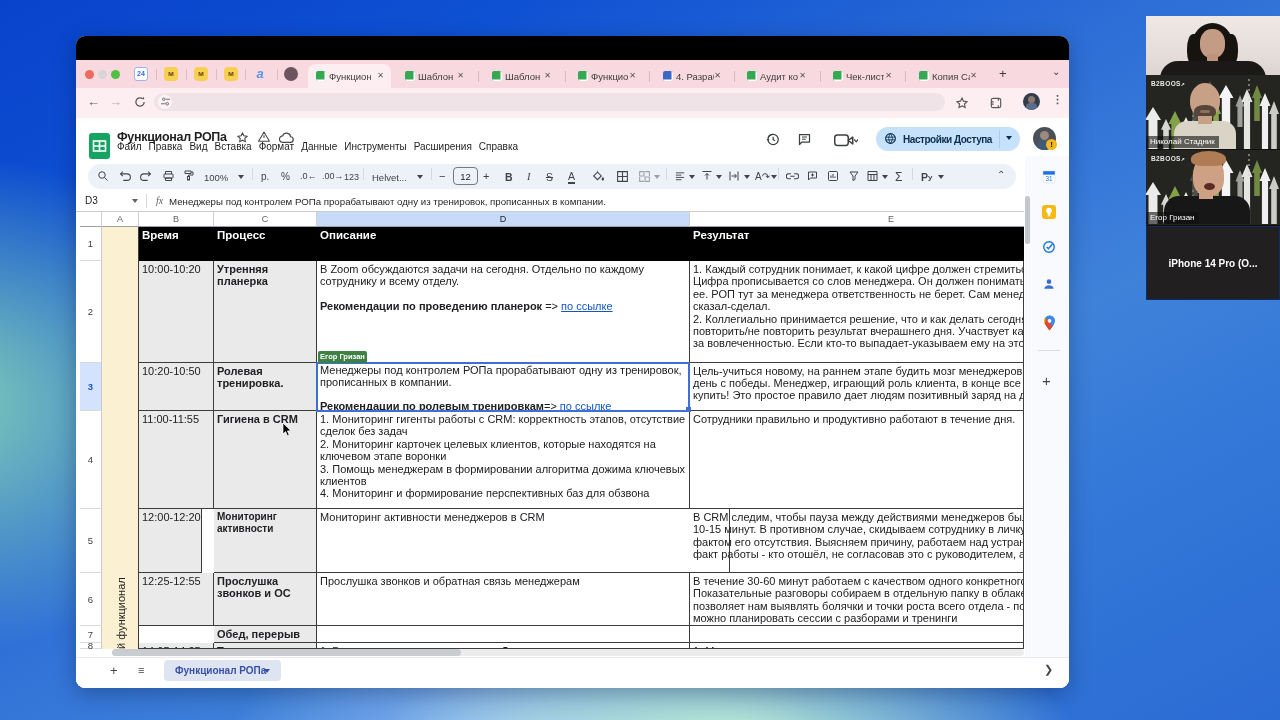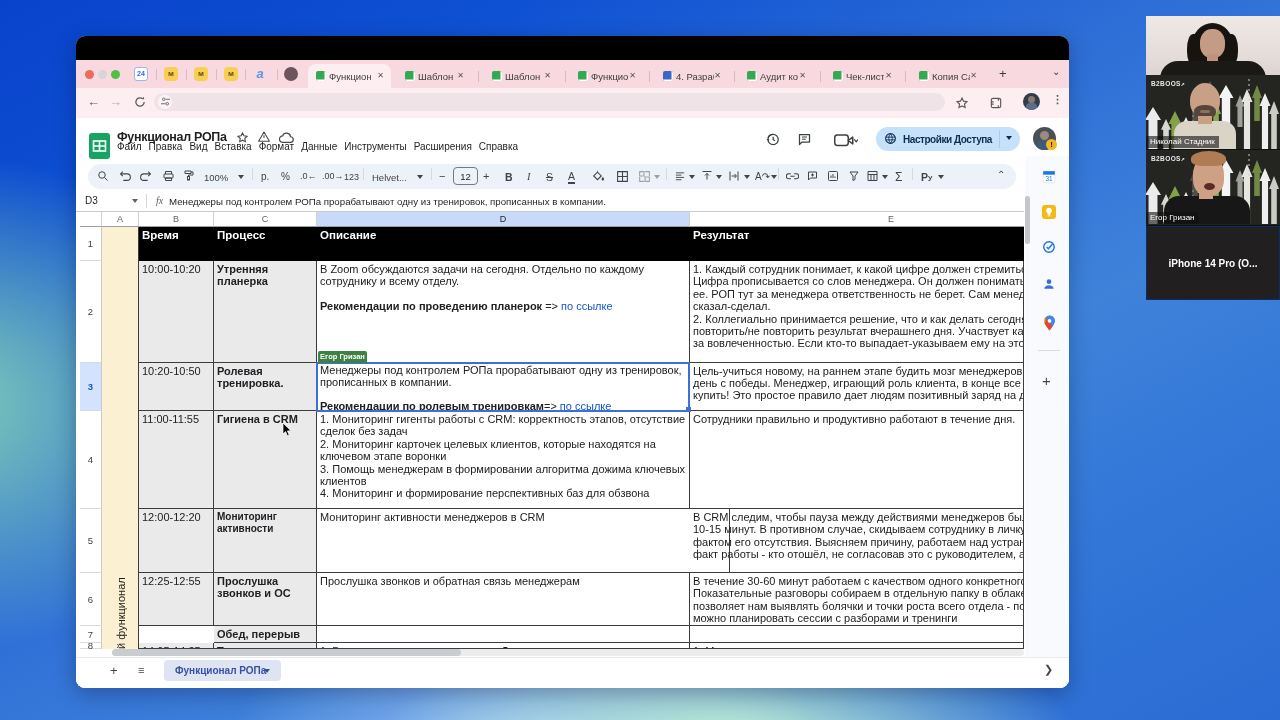--- a/index.html
+++ b/index.html
@@ -20,21 +20,21 @@
 .tl{top:10px;width:9px;height:9px}
 .tab{position:absolute;top:4px;height:24px;border-radius:8px 8px 0 0;font-size:9.5px;color:#3c3c3c}
 .tab .ti{position:absolute;left:8px;top:7px;width:10px;height:10px;border-radius:2px;background:#34a853;box-shadow:inset 0 -6px 0 -4.5px #fff,inset -6px 0 0 -4.5px #fff}
 .tab .tt{position:absolute;left:21px;top:6.5px;width:38px;overflow:hidden;white-space:nowrap}
 .tab .tx{position:absolute;right:7px;top:7px;font-size:8px;color:#555}
 .tsep{position:absolute;top:11px;width:1px;height:11px;background:#d9b9c1}
 .extsep{position:absolute;top:9px;width:1px;height:11px;background:#dcbcc4}
 .eicon{position:absolute;top:7px;width:14px;height:14px;border-radius:3px}
 .cellgrid{position:absolute;overflow:hidden;line-height:12.4px;padding:2px 3px 0 3px;white-space:nowrap}
 .bold{font-weight:bold}
-.link{color:#1155cc;}
+.link{color:#1155cc;text-decoration:underline}
 .rowhdr{position:absolute;left:4px;width:22px;border-bottom:1px solid #d9dadc;border-right:1px solid #c7c9cc;background:#fff;color:#444;font-size:9.5px;display:flex;align-items:center;justify-content:center}
 .chdr{position:absolute;top:94px;height:15px;border-right:1px solid #cfd1d4;border-bottom:1px solid #9aa0a6;background:#fff;color:#5f6368;font-size:9px;display:flex;align-items:center;justify-content:center}
 .vthumb{position:absolute;left:1146px;width:134px;overflow:hidden;background:#232420}
 .vname{position:absolute;left:0;bottom:1px;background:rgba(15,15,15,.6);color:#fff;font-size:8px;padding:1px 4px 2px 4px;white-space:nowrap}
 .b2b{position:absolute;left:5px;top:5px;color:#e8e8e8;font-size:6.5px;font-weight:bold;letter-spacing:.4px}
 .sep-v{position:absolute;top:7px;width:1px;height:12px;background:#d5d8dd}
 .ticon{position:absolute;top:4px;color:#404349;font-size:11px}
 </style></head>
 <body>
 <div class="win">
@@ -314,21 +314,21 @@
     <div class="cellgrid" style="left:241px;top:143px;width:373px;height:101.5px;border-right:1px solid #3c3c3c;border-bottom:1px solid #3c3c3c;font-size:11px;">В Zoom обсуждаются задачи на сегодня. Отдельно по каждому<br>сотруднику и всему отделу.<br><br><span class="bold">Рекомендации по проведению планерок</span> =&gt; <span class="link">по ссылке</span></div>
     <div class="cellgrid" style="left:614px;top:143px;width:334px;height:101.5px;border-right:1px solid #3c3c3c;border-bottom:1px solid #3c3c3c;font-size:11px;">1. Каждый сотрудник понимает, к какой цифре должен стремиться.<br>Цифра прописывается со слов менеджера. Он должен понимать, что<br>ее. РОП тут за менеджера ответственность не берет. Сам менеджер<br>сказал-сделал.<br>2. Коллегиально принимается решение, что и как делать сегодня, чт<br>повторить/не повторить результат вчерашнего дня. Участвует кажды<br>за вовлеченностью. Если кто-то выпадает-указываем ему на это.</div>
     <div class="cellgrid" style="left:63px;top:244.5px;width:75px;height:48.5px;border-right:1px solid #3c3c3c;border-bottom:1px solid #3c3c3c;font-size:11px;background:#eaeaea;">10:20-10:50</div>
     <div class="cellgrid" style="left:138px;top:244.5px;width:103px;height:48.5px;border-right:1px solid #3c3c3c;border-bottom:1px solid #3c3c3c;font-size:11px;background:#eaeaea;"><span class="bold">Ролевая<br>тренировка.</span></div>
     <div class="cellgrid" style="left:241px;top:244.5px;width:373px;height:48.5px;border-right:1px solid #3c3c3c;border-bottom:1px solid #3c3c3c;font-size:11px;line-height:12.1px;padding-top:1px">Менеджеры под контролем РОПа прорабатывают одну из тренировок,<br>прописанных в компании.<br><br><span class="bold">Рекомендации по ролевым тренировкам</span>=&gt; <span class="link">по ссылке</span></div>
     <div class="cellgrid" style="left:614px;top:244.5px;width:334px;height:48.5px;border-right:1px solid #3c3c3c;border-bottom:1px solid #3c3c3c;font-size:11px;">Цель-учиться новому, на раннем этапе будить мозг менеджеров и нач<br>день с победы. Менеджер, играющий роль клиента, в конце все же до<br>купить! Это простое правило дает людям позитивный заряд на день.</div>
     <div class="cellgrid" style="left:63px;top:293px;width:75px;height:98px;border-right:1px solid #3c3c3c;border-bottom:1px solid #3c3c3c;font-size:11px;background:#eaeaea;">11:00-11:55</div>
     <div class="cellgrid" style="left:138px;top:293px;width:103px;height:98px;border-right:1px solid #3c3c3c;border-bottom:1px solid #3c3c3c;font-size:11px;background:#eaeaea;"><span class="bold">Гигиена в CRM</span></div>
     <div class="cellgrid" style="left:241px;top:293px;width:373px;height:98px;border-right:1px solid #3c3c3c;border-bottom:1px solid #3c3c3c;font-size:11px;">1. Мониторинг гигенты работы с CRM: корректность этапов, отсутствие<br>сделок без задач<br>2. Мониторинг карточек целевых клиентов, которые находятся на<br>ключевом этапе воронки<br>3. Помощь менеджерам в формировании алгоритма дожима ключевых<br>клиентов<br>4. Мониторинг и формирование перспективных баз для обзвона</div>
     <div class="cellgrid" style="left:614px;top:293px;width:334px;height:98px;border-right:1px solid #3c3c3c;border-bottom:1px solid #3c3c3c;font-size:11px;">Сотрудники правильно и продуктивно работают в течение дня.</div>
-    <div class="cellgrid" style="left:63px;top:391px;width:75px;height:64px;border-right:1px solid #3c3c3c;border-bottom:1px solid #3c3c3c;font-size:11px;background:#eaeaea;">12:00-12:20</div>
+    <div class="cellgrid" style="left:63px;top:391px;width:63px;height:64px;border-right:1px solid #3c3c3c;border-bottom:1px solid #3c3c3c;font-size:11px;background:#eaeaea;">12:00-12:20</div>
     <div class="cellgrid" style="left:138px;top:391px;width:103px;height:64px;border-right:1px solid #3c3c3c;border-bottom:1px solid #3c3c3c;font-size:10px;background:#eaeaea;"><span class="bold">Мониторинг<br>активности</span></div>
     <div class="cellgrid" style="left:241px;top:391px;width:413px;height:64px;border-right:1px solid #3c3c3c;border-bottom:1px solid #3c3c3c;font-size:11px;">Мониторинг активности менеджеров в CRM</div>
     <div class="cellgrid" style="left:614px;top:391px;width:334px;height:64px;border-right:1px solid #3c3c3c;border-bottom:1px solid #3c3c3c;font-size:11px;">В CRM следим, чтобы пауза между действиями менеджеров была не бо<br>10-15 минут. В противном случае, скидываем сотруднику в личку смай<br>фактом его отсутствия. Выясняем причину, работаем над устранение<br>факт работы - кто отошёл, не согласовав это с руководителем, а кто с</div>
     <div class="cellgrid" style="left:63px;top:455px;width:75px;height:53px;border-right:1px solid #3c3c3c;border-bottom:1px solid #3c3c3c;font-size:11px;background:#eaeaea;">12:25-12:55</div>
     <div class="cellgrid" style="left:138px;top:455px;width:103px;height:53px;border-right:1px solid #3c3c3c;border-bottom:1px solid #3c3c3c;font-size:11px;background:#eaeaea;"><span class="bold">Прослушка<br>звонков и ОС</span></div>
     <div class="cellgrid" style="left:241px;top:455px;width:373px;height:53px;border-right:1px solid #3c3c3c;border-bottom:1px solid #3c3c3c;font-size:11px;">Прослушка звонков и обратная связь менеджерам</div>
     <div class="cellgrid" style="left:614px;top:455px;width:334px;height:53px;border-right:1px solid #3c3c3c;border-bottom:1px solid #3c3c3c;font-size:11px;">В течение 30-60 минут работаем с качеством одного конкретного сотр<br>Показательные разговоры собираем в отдельную папку в облаке. Это<br>позволяет нам выявлять болячки и точки роста всего отдела - по зап<br>можно планировать сессии с разборами и тренинги</div>
     <div class="cellgrid" style="left:63px;top:536px;width:75px;height:17px;border-right:1px solid #3c3c3c;border-bottom:6px solid #c2410c;font-size:11px;background:#ef4444;">13:00-14:00</div>
     <div class="cellgrid" style="left:138px;top:508px;width:103px;height:17px;border-right:1px solid #3c3c3c;border-bottom:1px solid #3c3c3c;font-size:11px;background:#eaeaea;"><span class="bold">Обед, перерыв</span></div>
     <div class="cellgrid" style="left:241px;top:508px;width:373px;height:17px;border-right:1px solid #3c3c3c;border-bottom:1px solid #3c3c3c;font-size:11px;"></div>

